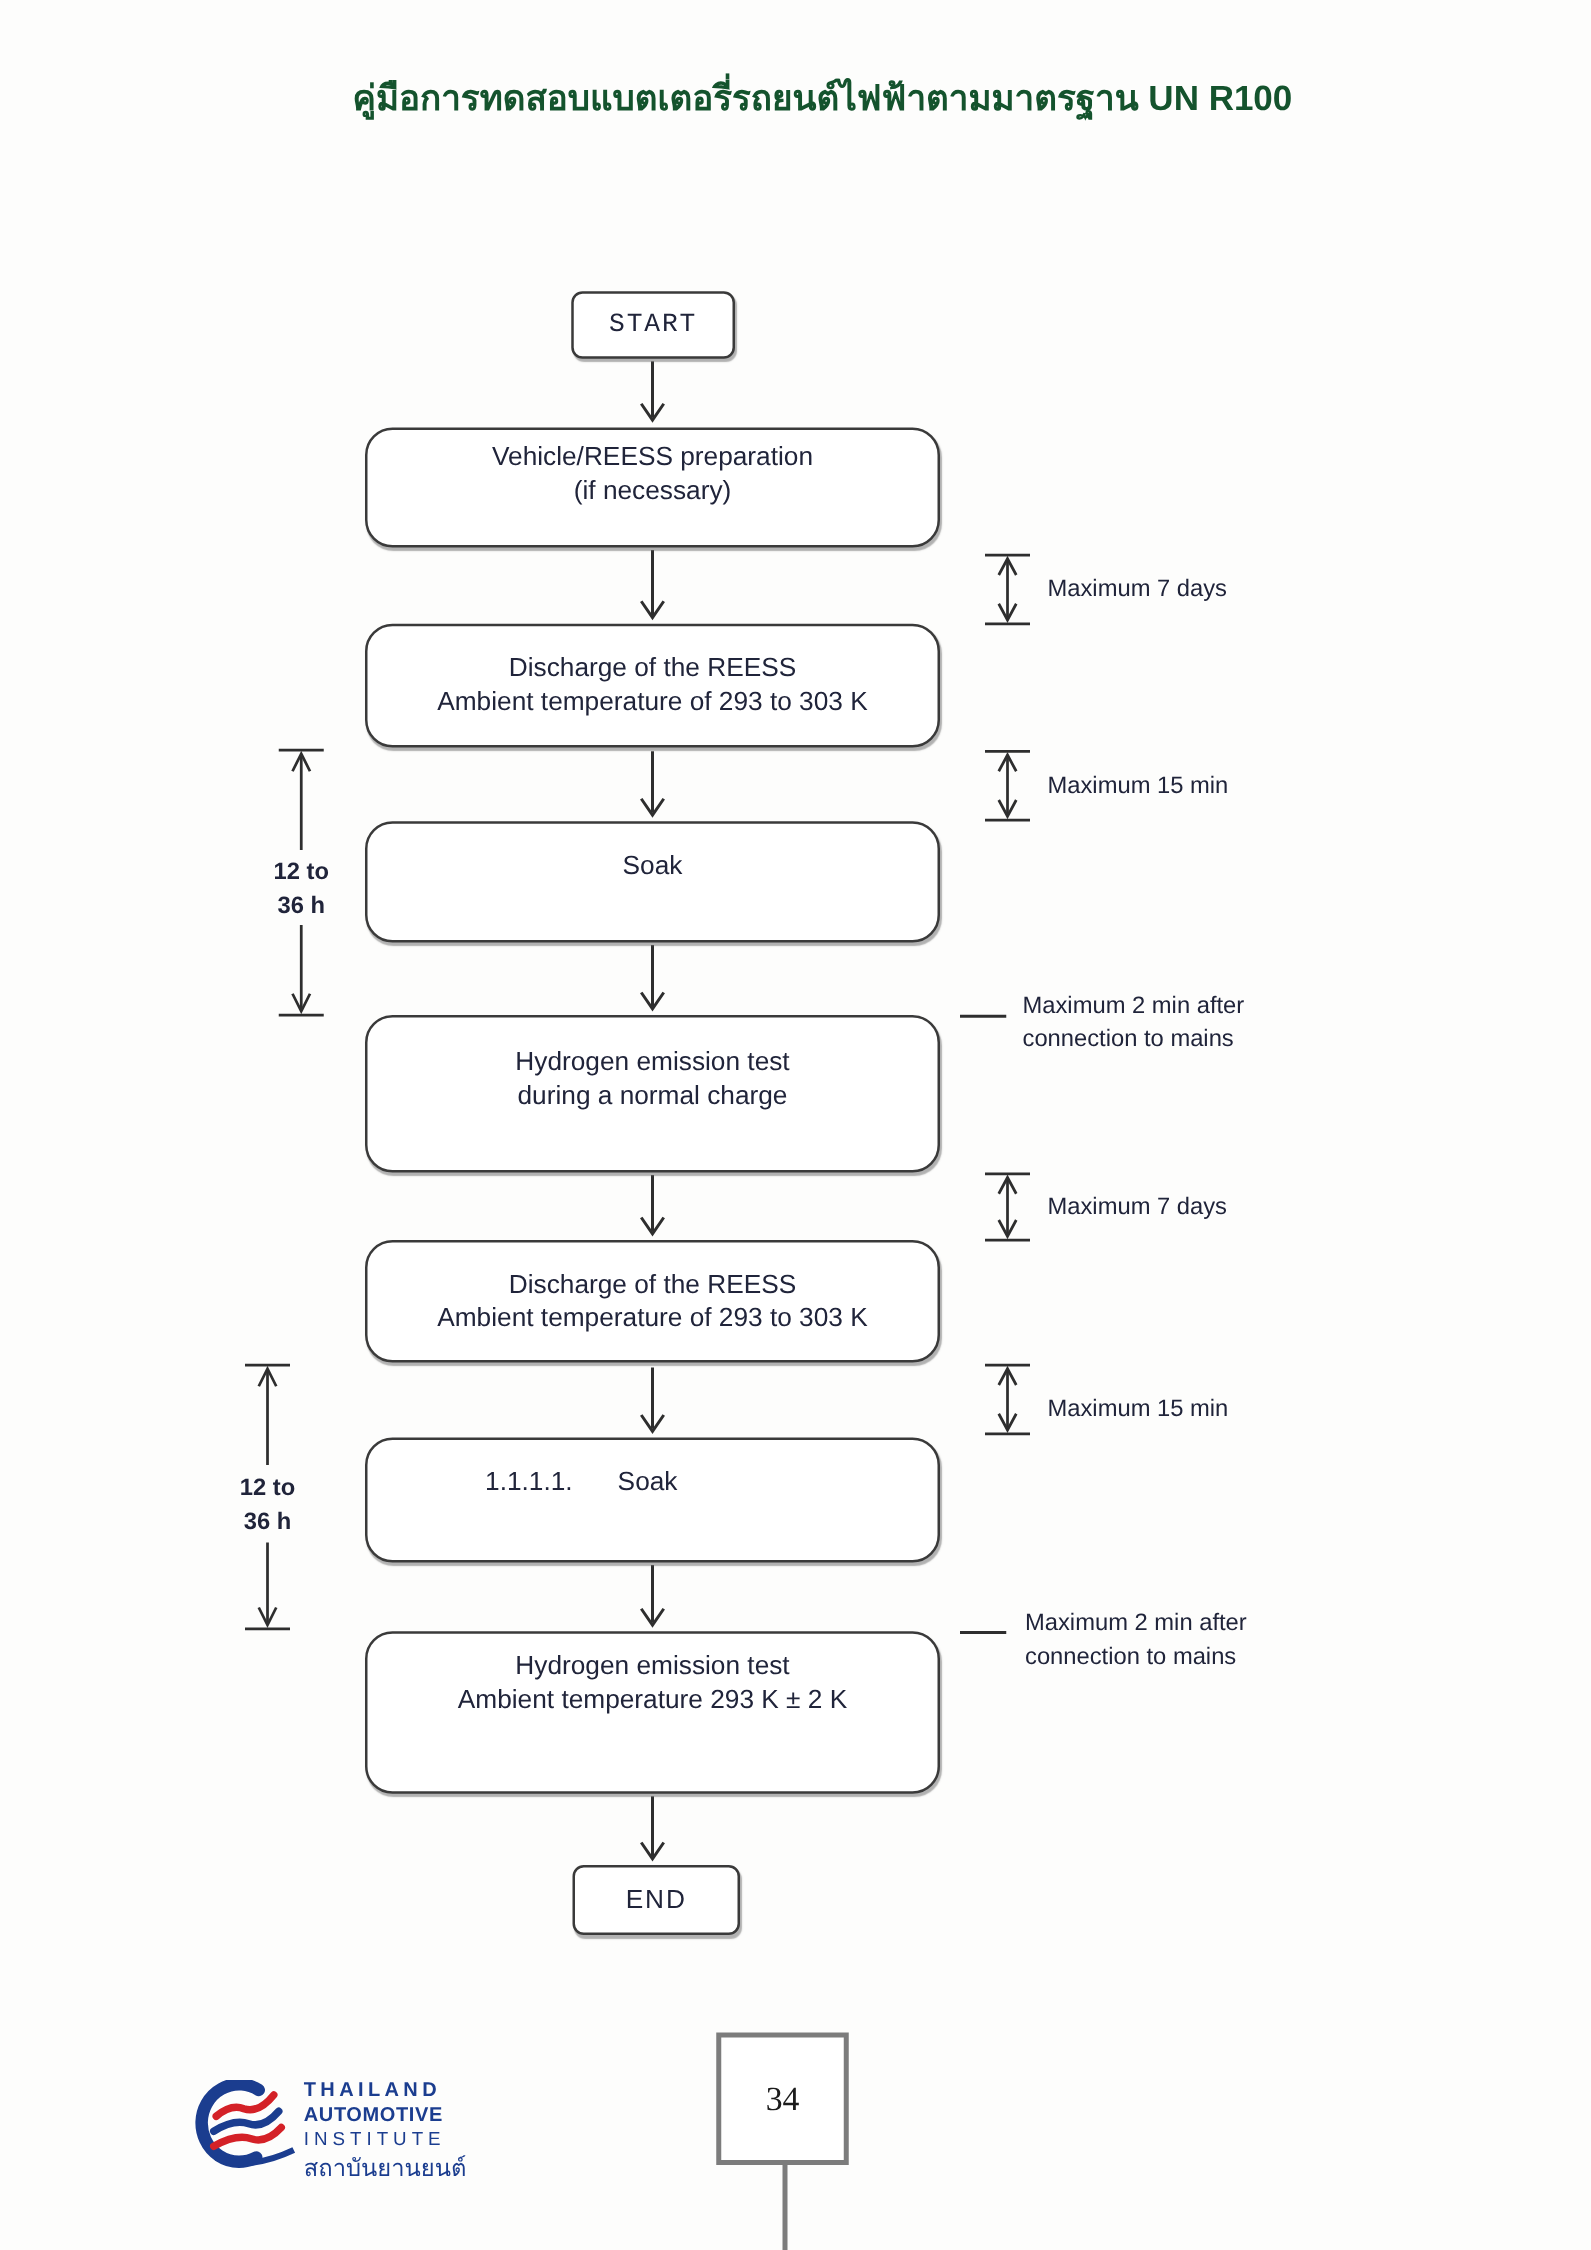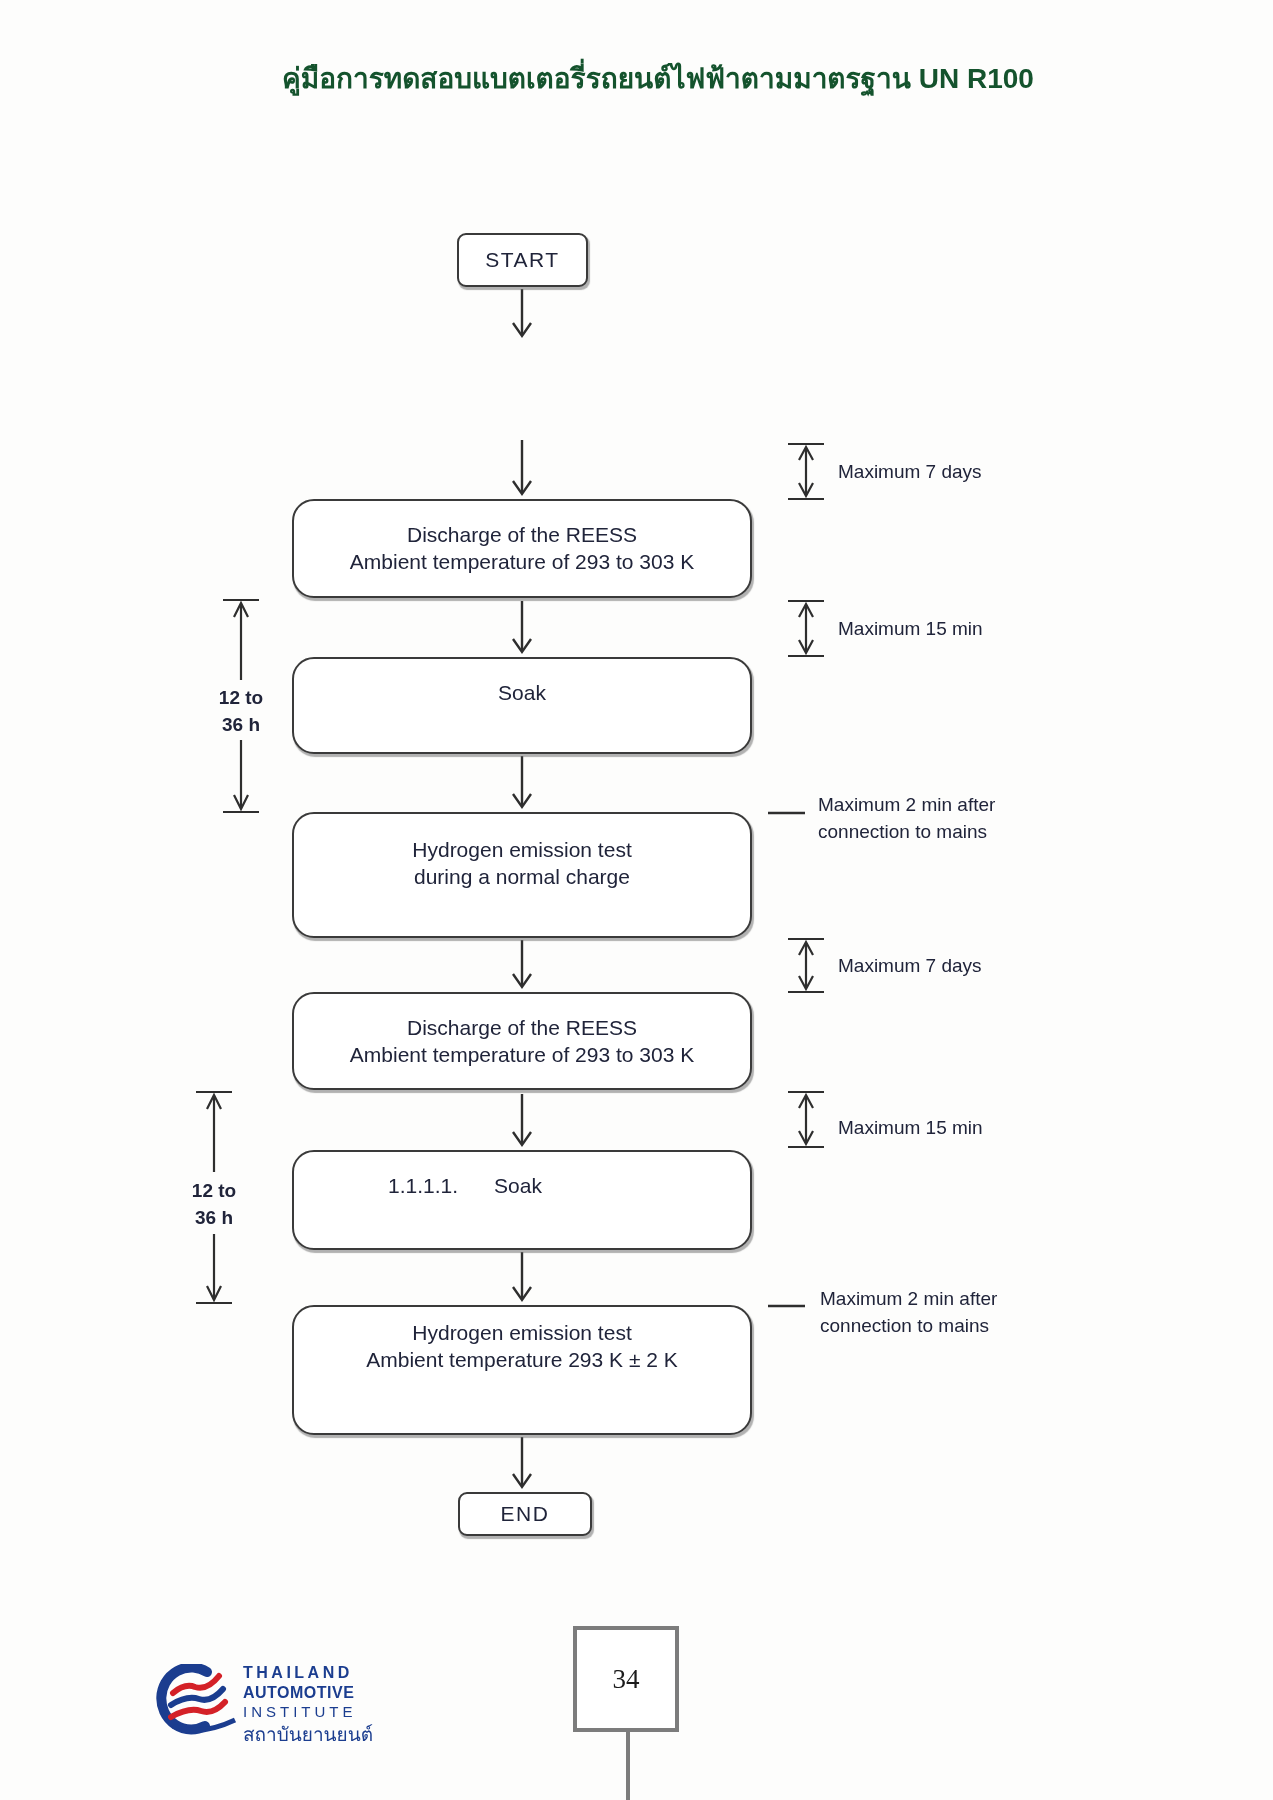--- a/index.html
+++ b/index.html
@@ -125,27 +125,31 @@
       <line x1="214" y1="1096" x2="214" y2="1172"></line>
         <line x1="214" y1="1234" x2="214" y2="1299"></line>
       <polyline points="207,1109 214,1095 221,1109"></polyline>
         <polyline points="207,1286 214,1300 221,1286"></polyline>
     </g>
 
     <line x1="768" y1="813" x2="805" y2="813"></line>
     <line x1="768" y1="1306" x2="805" y2="1306"></line>
   </svg>
 
-  <div class="terminal" style="left:457px; top:233px; width:131px; height:54px;">
+  <div class="terminal" style="left:457px; top:233px; width:131px; height:54px;font-family:Liberation Mono, monospace;">
     <span>START</span>
   </div>
-  <div class="terminal" style="left:458px; top:1492px; width:134px; height:44px;">
+  <div class="terminal" style="left:458px; top:1492px; width:134px; height:56px;">
     <span>END</span>
   </div>
 
+  <div class="fbox" style="top:342px; height:96px; padding-top:8px;">
+    <div>Vehicle/REESS preparation</div>
+    <div>(if necessary)</div>
+  </div>
 
   <div class="fbox" style="top:499px; height:99px; padding-top:20px;">
     <div>Discharge of the REESS</div>
     <div>Ambient temperature of 293 to 303 K</div>
   </div>
 
   <div class="fbox" style="top:657px; height:97px; padding-top:20px;">
     <div>Soak</div>
   </div>
 

